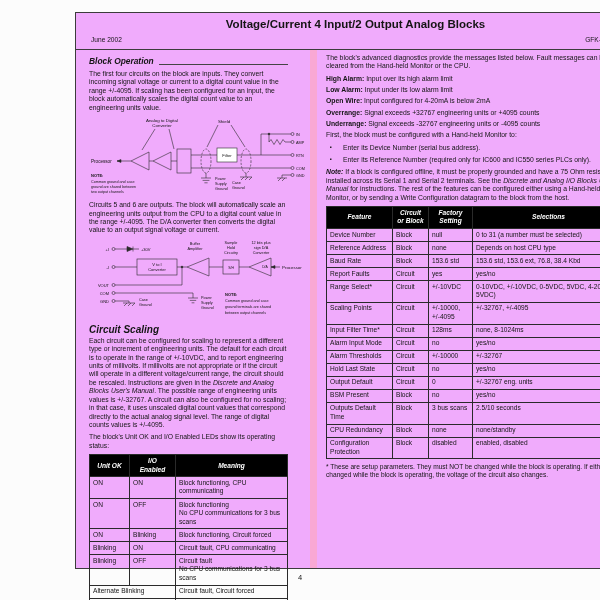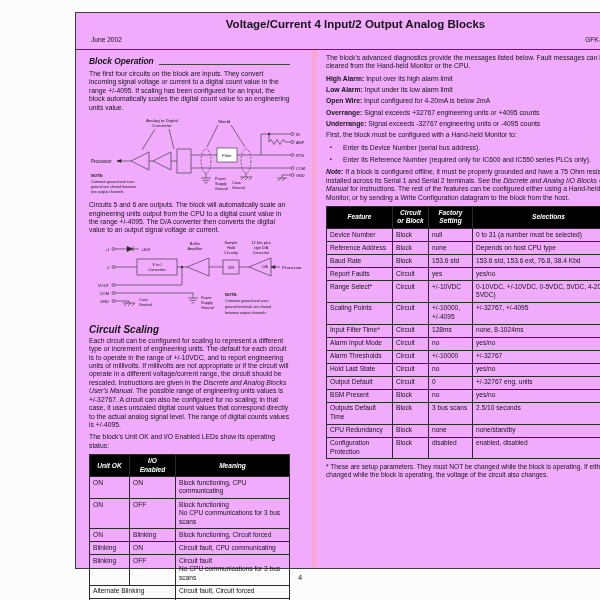--- a/index.html
+++ b/index.html
@@ -2,21 +2,21 @@
 <html><head>
 <meta charset="utf-8">
 <style>
   * { margin:0; padding:0; box-sizing:border-box; }
   html,body { width:600px; height:600px; background:#fcfcfc; font-family:"Liberation Sans",sans-serif; color:#151515; }
   .page { position:absolute; left:75px; top:12px; width:561px; height:557px; background:#f0abfc; border:1px solid #3c3c3c; }
   .hdr { height:37px; border-bottom:1px solid #3c3c3c; padding:5px 14px 0; }
   .title { text-align:center; font-size:11.5px; font-weight:bold; }
   .hdr-row { display:flex; justify-content:space-between; font-size:6.6px; margin-top:6px; padding:0 1px; }
   .body { display:flex; height:518px; }
-  .col-left { width:241px; border-right:5px solid #f9a8d4; padding:4px 22px 0 13px; }
+  .col-left { width:241px; border-right:7px solid #f9a8d4; padding:4px 22px 0 13px; }
   .col-right { flex:1; padding:4px 10px 0 9px; }
   .sect-head { display:flex; align-items:flex-end; font-size:8.4px; font-weight:bold; font-style:italic; margin:2px 0 4px; }
   .sect-head .rule { flex:1; border-bottom:1px solid #444; margin:0 0 1px 5px; }
   .sub-head { font-size:10px; font-weight:bold; font-style:italic; margin:5px 0 2px; }
   p.txt { font-size:6.8px; line-height:1.24; margin-bottom:4px; }
   .i { font-style:italic; }
   .b { font-weight:bold; }
   .bi { font-weight:bold; font-style:italic; }
   .diag-item { font-size:6.8px; line-height:1.22; margin-bottom:3px; }
   ul.sq { list-style:none; font-size:6.8px; margin:3px 0 4px 3px; }

